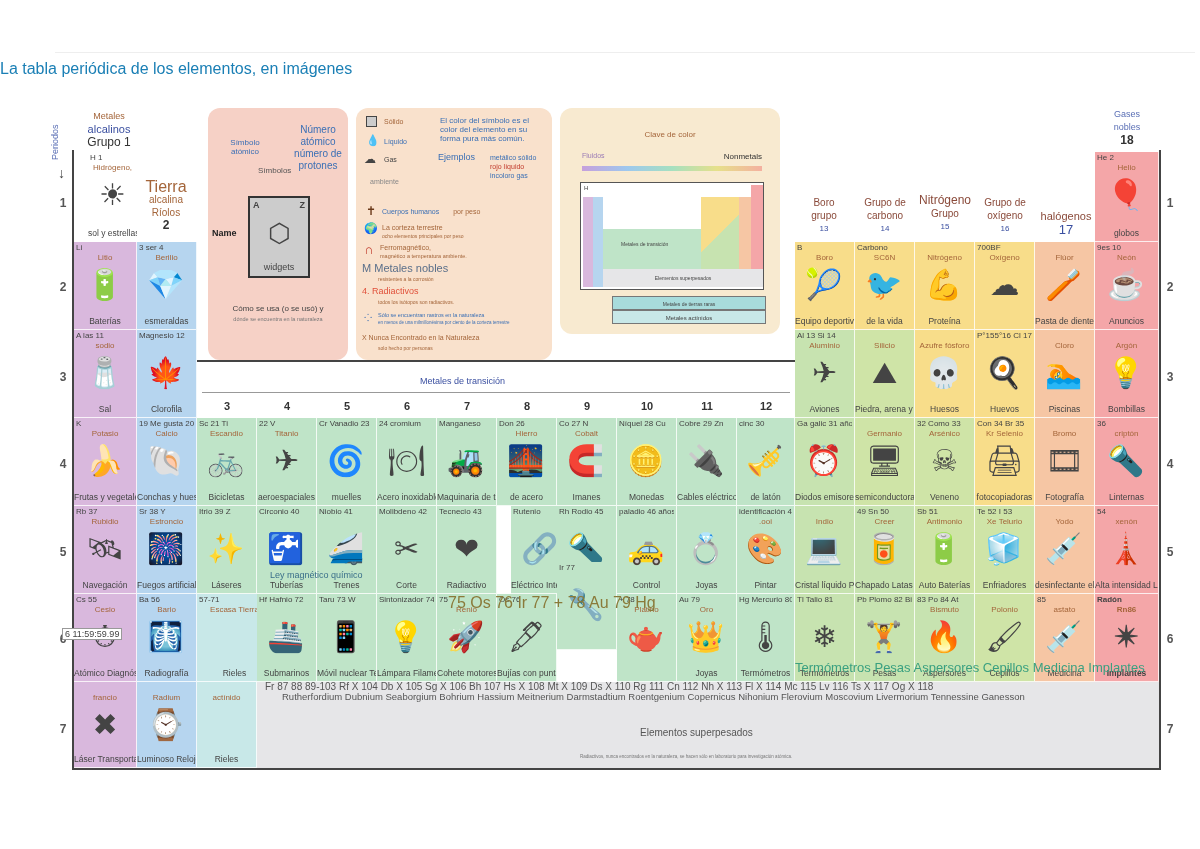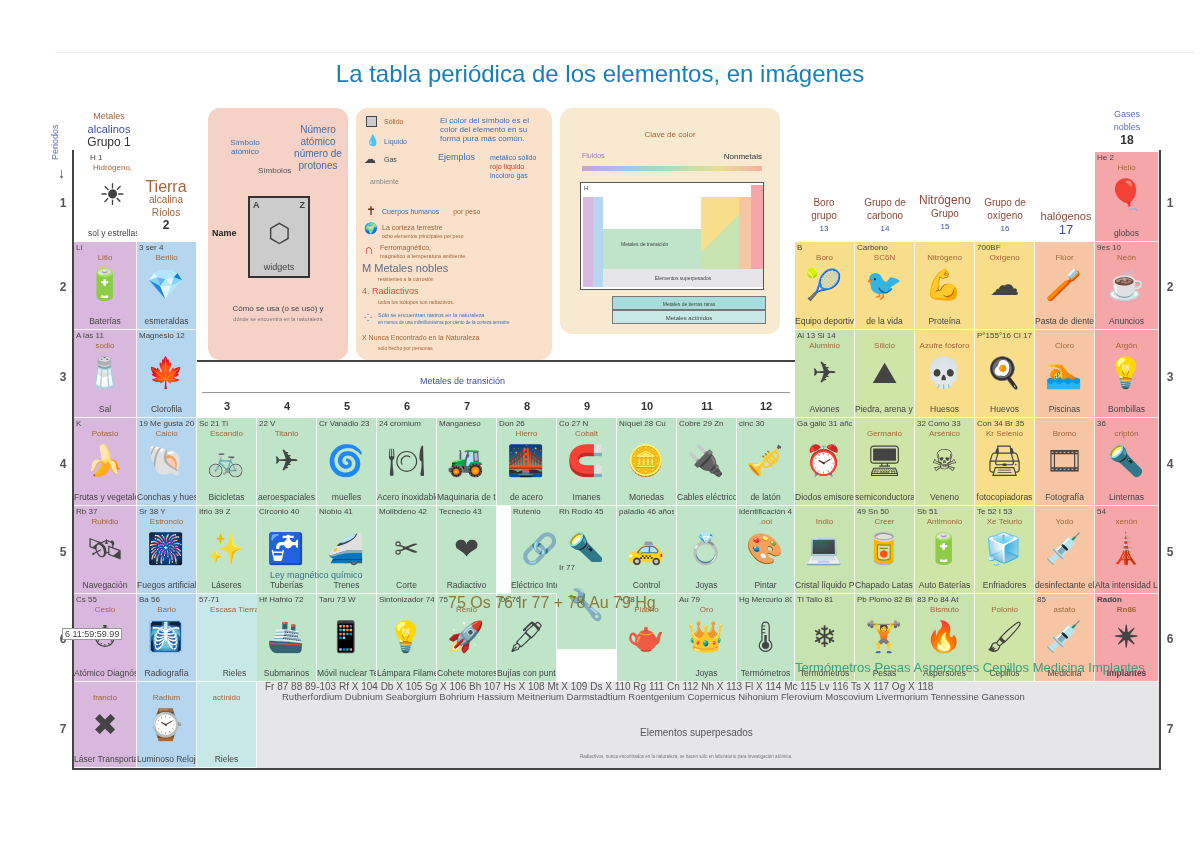--- a/index.html
+++ b/index.html
@@ -1,19 +1,19 @@
 <!DOCTYPE html>
 <html><head>
 <meta charset="utf-8">
 <style>
   *{box-sizing:border-box;margin:0;padding:0}
   html,body{width:1200px;height:849px;background:#fff;overflow:hidden;font-family:"Liberation Sans",sans-serif;color:#444}
   .stage{position:relative;width:1200px;height:849px}
   .topline{position:absolute;left:55px;top:52px;width:1140px;height:1px;background:#eee}
-  .title{position:absolute;left:0;width:1200px;top:60px;text-align:center;font-size:24px;color:#1a7fb5;font-family:"Liberation Sans",sans-serif}
+  .title{position:absolute;left:0;width:1200px;top:60px;text-align:left;font-size:16px;color:#1a7fb5;font-family:"Liberation Sans",sans-serif}
   .abs{position:absolute}
   .glabel{position:absolute;text-align:center;font-size:10px;line-height:13px}
   .per{position:absolute;font-size:12px;font-weight:bold;color:#555;width:14px;text-align:center}
   .legend-box{position:absolute;border-radius:12px}
   .cell{position:absolute;overflow:hidden;border-right:1px solid rgba(255,255,255,.8);border-bottom:1px solid rgba(255,255,255,.8)}
   .cell .hdr{position:absolute;left:2px;top:1px;right:2px;font-size:8px;line-height:9px;white-space:nowrap;overflow:hidden}
   .cell .nm{position:absolute;left:0;right:0;top:11px;text-align:center;font-size:8px;color:#a4653a;white-space:nowrap}
   .cell .ic{position:absolute;left:50%;top:26px;transform:translateX(-50%);font-size:30px;line-height:34px}
   .cell .use{position:absolute;left:0;right:0;bottom:3px;text-align:center;font-size:8.5px;line-height:10px;white-space:nowrap;overflow:hidden}
   .alk{background:#d9b8dd}.ear{background:#b6d5ef}.tm{background:#bfe4c8}.pm{background:#c7e3b0}.md{background:#cfe4a7}.nm2{background:#f8dd8a}.hal{background:#f6c6a4}.ng{background:#f4a6a8}.hy{background:#fff}

